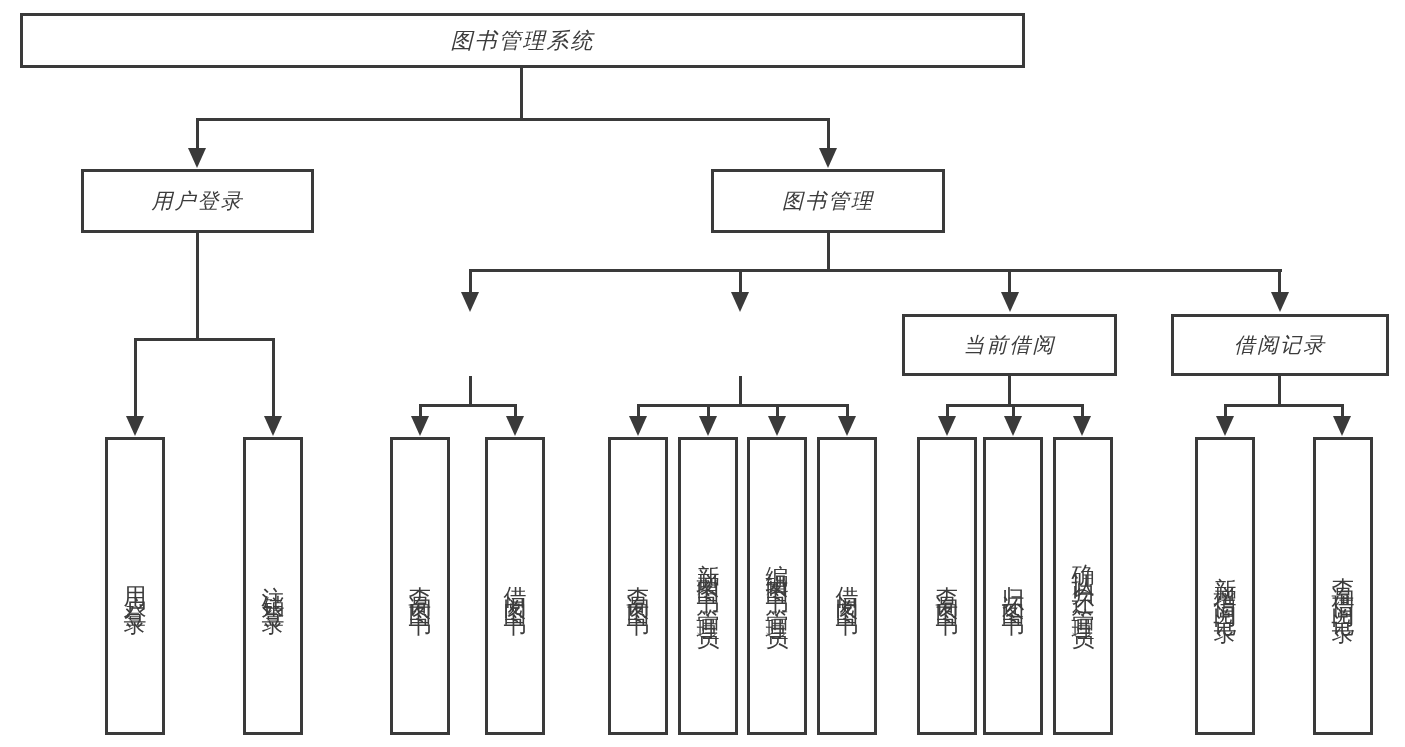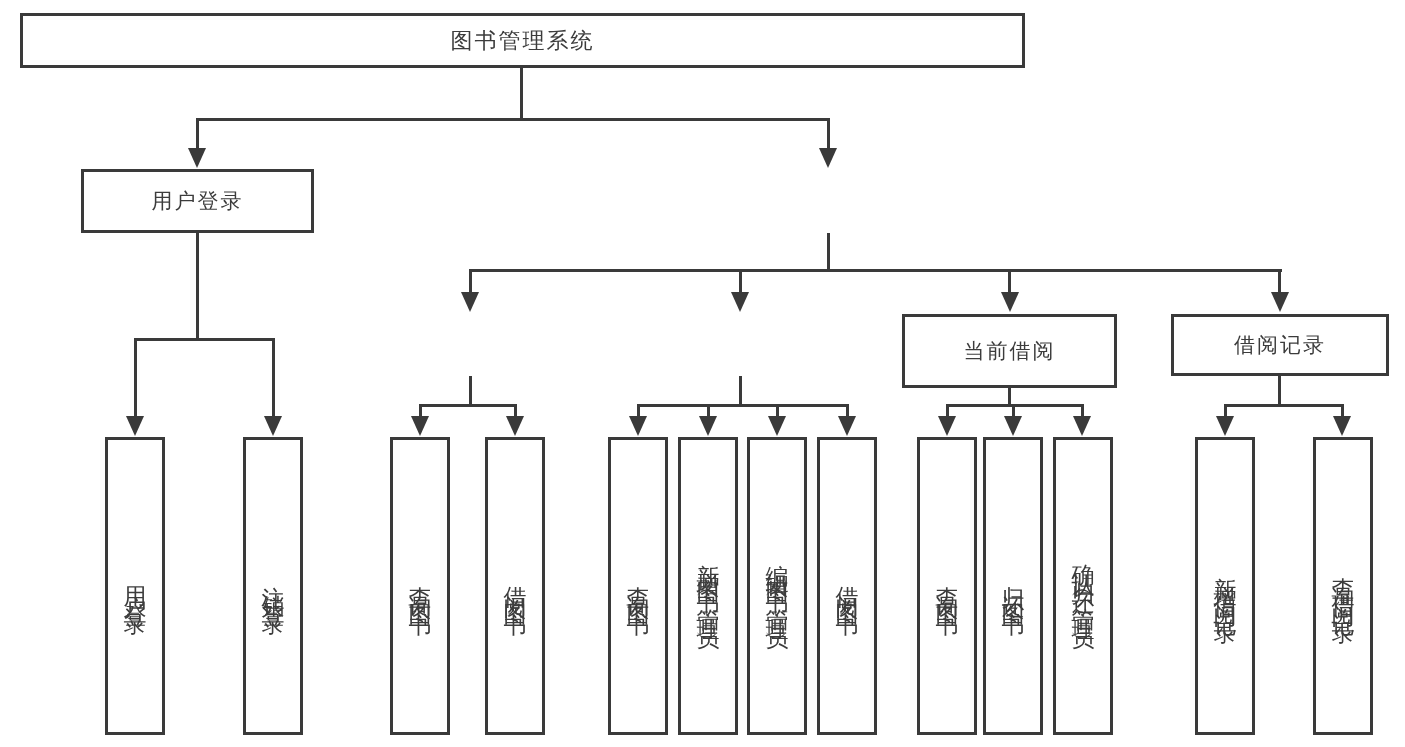--- a/index.html
+++ b/index.html
@@ -19,21 +19,21 @@
     position:absolute; width:0; height:0;
     border-left:9px solid transparent;
     border-right:9px solid transparent;
     border-top:20px solid #3a3a3a;
   }
   .box {
     position:absolute;
     border:3px solid #3a3a3a;
     background:#ffffff;
     display:flex; align-items:center; justify-content:center;
-    font-size:21px; letter-spacing:2px; color:#3c3c3c;
+    font-size:21px; letter-spacing:2px; color:#3c3c3c;font-style:italic;
   }
   .leaf {
     position:absolute; top:437px;
     width:60px; height:298px;
     border:3px solid #3a3a3a;
     background:#ffffff;
     display:flex; align-items:center; justify-content:center;
   }
   .vtext {
     writing-mode:vertical-rl;
@@ -128,22 +128,25 @@
     <div class="arrow" style="left:1333px;top:416px"></div>
   </div>
 
   <div class="box" style="left:20px;top:13px;width:1005px;height:55px;font-size:22px">
     <span>图书管理系统</span>
   </div>
 
   <div class="box" style="left:81px;top:169px;width:233px;height:64px">
     <span>用户登录</span>
   </div>
+  <div class="box" style="left:711px;top:169px;width:234px;height:64px">
+    <span>图书管理</span>
+  </div>
 
-  <div class="box" style="left:902px;top:314px;width:215px;height:74px">
+  <div class="box" style="left:902px;top:314px;width:215px;height:62px">
     <span>当前借阅</span>
   </div>
   <div class="box" style="left:1171px;top:314px;width:218px;height:62px">
     <span>借阅记录</span>
   </div>
 
   <div class="leaf" style="left:105px">
     <span class="vtext">用户登录</span>
   </div>
   <div class="leaf" style="left:243px">

